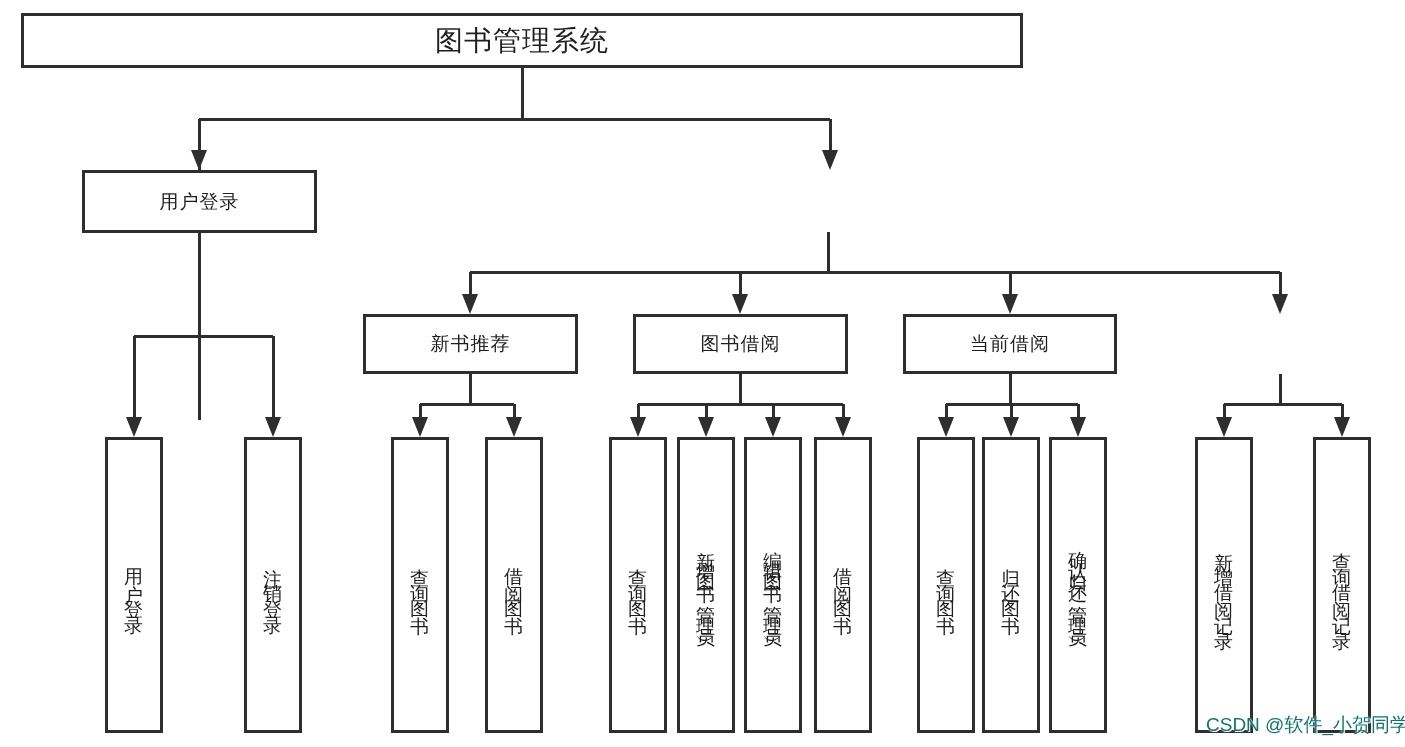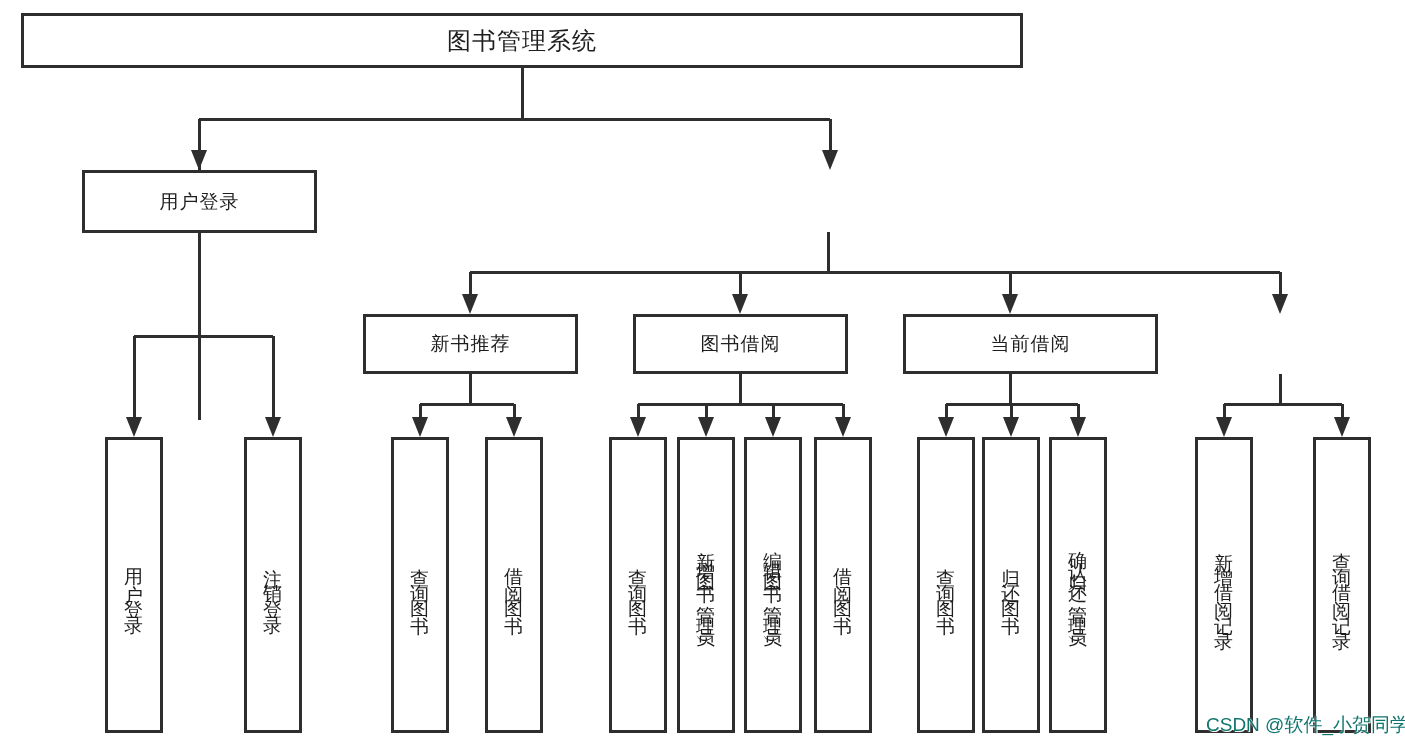--- a/index.html
+++ b/index.html
@@ -26,21 +26,21 @@
     align-items: center;
     justify-content: center;
     color: #1e1e1e;
     z-index: 1;
   }
   .box.h span {
     font-size: 19px;
     letter-spacing: 1px;
     white-space: nowrap;
   }
-  .box.root span { font-size: 24px; }
+  .box.root span { font-size: 28px; }
   .box.v span {
     writing-mode: vertical-rl;
     text-orientation: mixed;
     font-size: 19px;
     letter-spacing: 16px;
     line-height: 1;
     white-space: nowrap;
   }
   .box.v span.long { letter-spacing: 11px; }
   #watermark {
@@ -115,21 +115,21 @@
   <div class="box h" style="left:82px;top:170px;width:235px;height:63px">
     <span>用户登录</span>
   </div>
 
   <div class="box h" style="left:363px;top:314px;width:215px;height:60px">
     <span>新书推荐</span>
   </div>
   <div class="box h" style="left:633px;top:314px;width:215px;height:60px">
     <span>图书借阅</span>
   </div>
-  <div class="box h" style="left:903px;top:314px;width:255px;height:60px">
+  <div class="box h" style="left:903px;top:314px;width:214px;height:60px">
     <span>当前借阅</span>
   </div>
 
   <div class="box v" style="left:105px;top:437px;width:58px;height:296px">
     <span>用户登录</span>
   </div>
   <div class="box v" style="left:244px;top:437px;width:58px;height:296px">
     <span>注销登录</span>
   </div>
 

